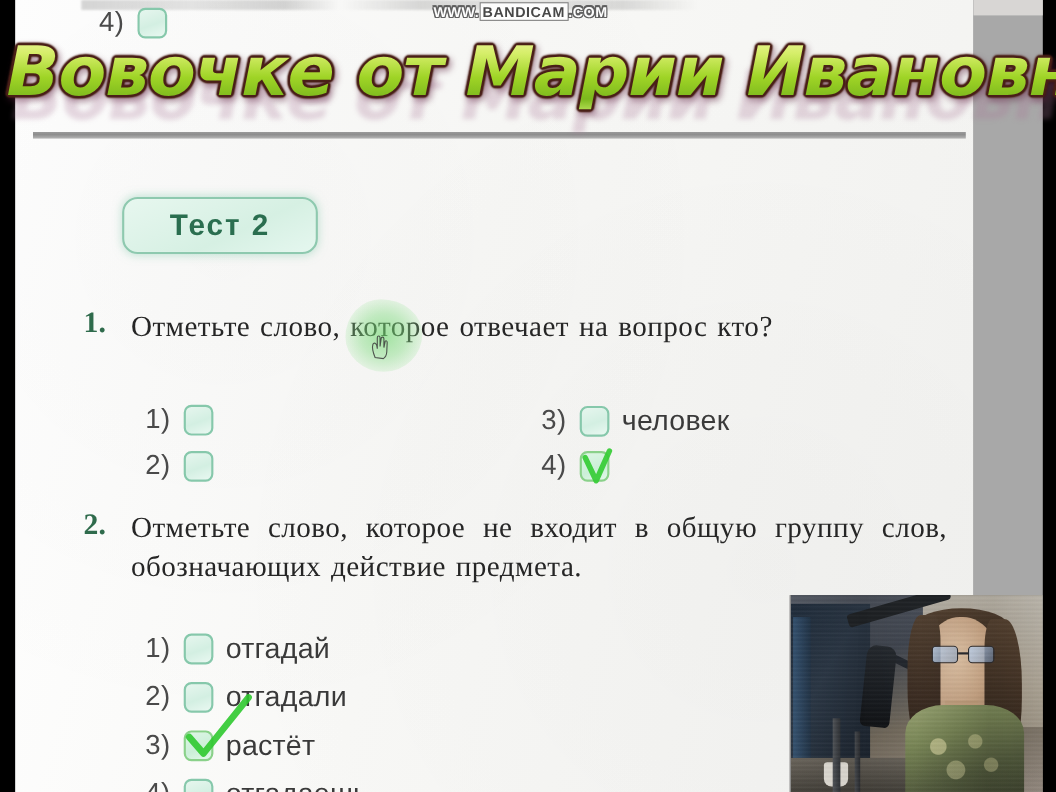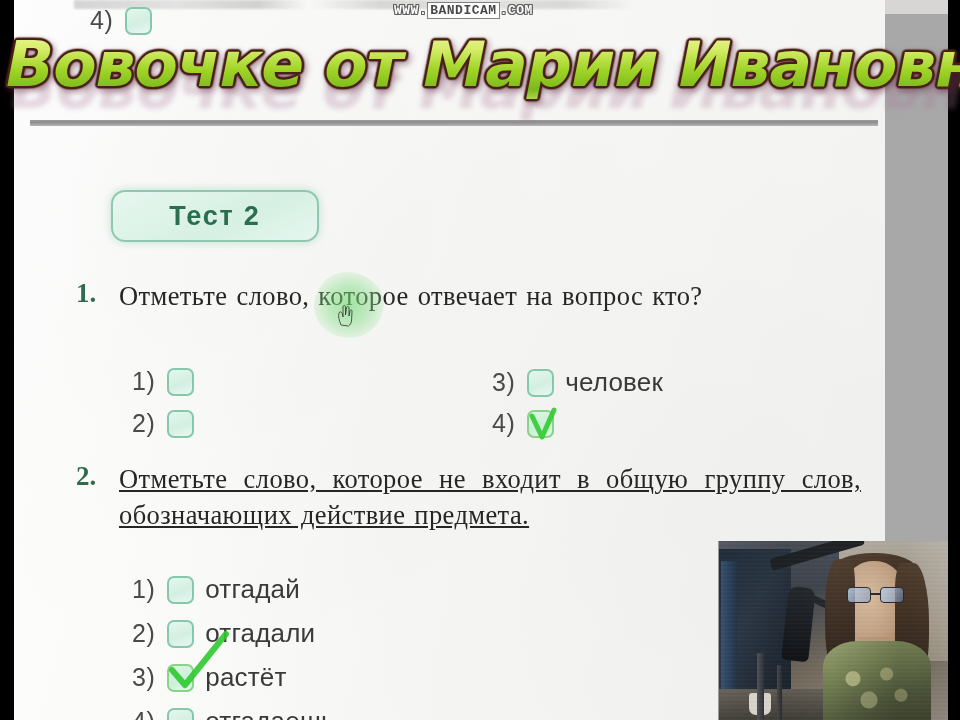--- a/index.html
+++ b/index.html
@@ -89,22 +89,22 @@
     left: 16px; top: 120px;
     width: 848px; height: 6px;
     background: linear-gradient(180deg,#9a9a9a 0%, #8e8e8e 40%, #b6b6b6 100%);
   }
 
   
   #content { position: absolute; left: 0; top: 126px; width: 871px; }
 
   #test-badge {
     position: absolute;
-    left: 97px; top: 64px;
-    width: 208px; height: 52px;
+    left: 97px; top: 53px;
+    width: 178px; height: 52px;
     border: 2px solid #8ec9af;
     border-radius: 14px;
     background: linear-gradient(155deg,#e7f7ef 0%, #d6f0e3 60%, #e5f7ef 100%);
     box-shadow: 0 0 9px rgba(140,205,178,.55);
     display: flex; align-items: center; justify-content: center;
   }
   #test-badge span {
     color: #2a6e4f;
     font-size: 27px;
     font-weight: bold;
@@ -200,21 +200,21 @@
     white-space: nowrap;
     font-family: "DejaVu Sans", sans-serif;
     color: rgba(170,120,150,.28);
     filter: blur(2.5px);
   }
 
   
   #watermark {
     position: absolute;
     left: 394px; top: 3px;
-    font-family: Liberation Mono, monospace;
+    font-family: Liberation Sans, sans-serif;
     font-size: 13px;
     font-weight: bold;
     letter-spacing: .5px;
     color: #ffffff;
     text-shadow:
       1px 0 0 #555, -1px 0 0 #555, 0 1px 0 #555, 0 -1px 0 #555,
       1px 1px 0 #555, -1px -1px 0 #555, 1px -1px 0 #555, -1px 1px 0 #555;
     opacity: .92;
     white-space: nowrap;
   }
@@ -408,21 +408,21 @@
             <svg class="tick" width="32" height="34" viewBox="0 0 32 34" style="left:-2px; top:-5px;">
               <path d="M5 9 L15 30 L27 3" fill="none" stroke="#35cc35" stroke-width="5" stroke-linecap="round" stroke-linejoin="round" opacity="0.92"></path>
             </svg>
           </span>
         </div>
       </div>
 
       <div class="q-block">
         <div class="q-head">
           <span class="q-num" style="top:335px;">2.</span>
-          <span class="q-text wide" style="top:335px;text-decoration:underline;">Отметьте слово, которое не входит в об­щую группу слов, обозначающих действие предмета.</span>
+          <span class="q-text wide" style="top:335px;">Отметьте слово, которое не входит в об­щую группу слов, обозначающих действие предмета.</span>
         </div>
 
         <div class="opt-row" style="left:118px; top:448px;">
           <span class="opt-num">1)</span>
           <span class="chk"></span>
           <span class="opt-text">отгадай</span>
         </div>
         <div class="opt-row" style="left:118px; top:492px;">
           <span class="opt-num">2)</span>
           <span class="chk"></span>

